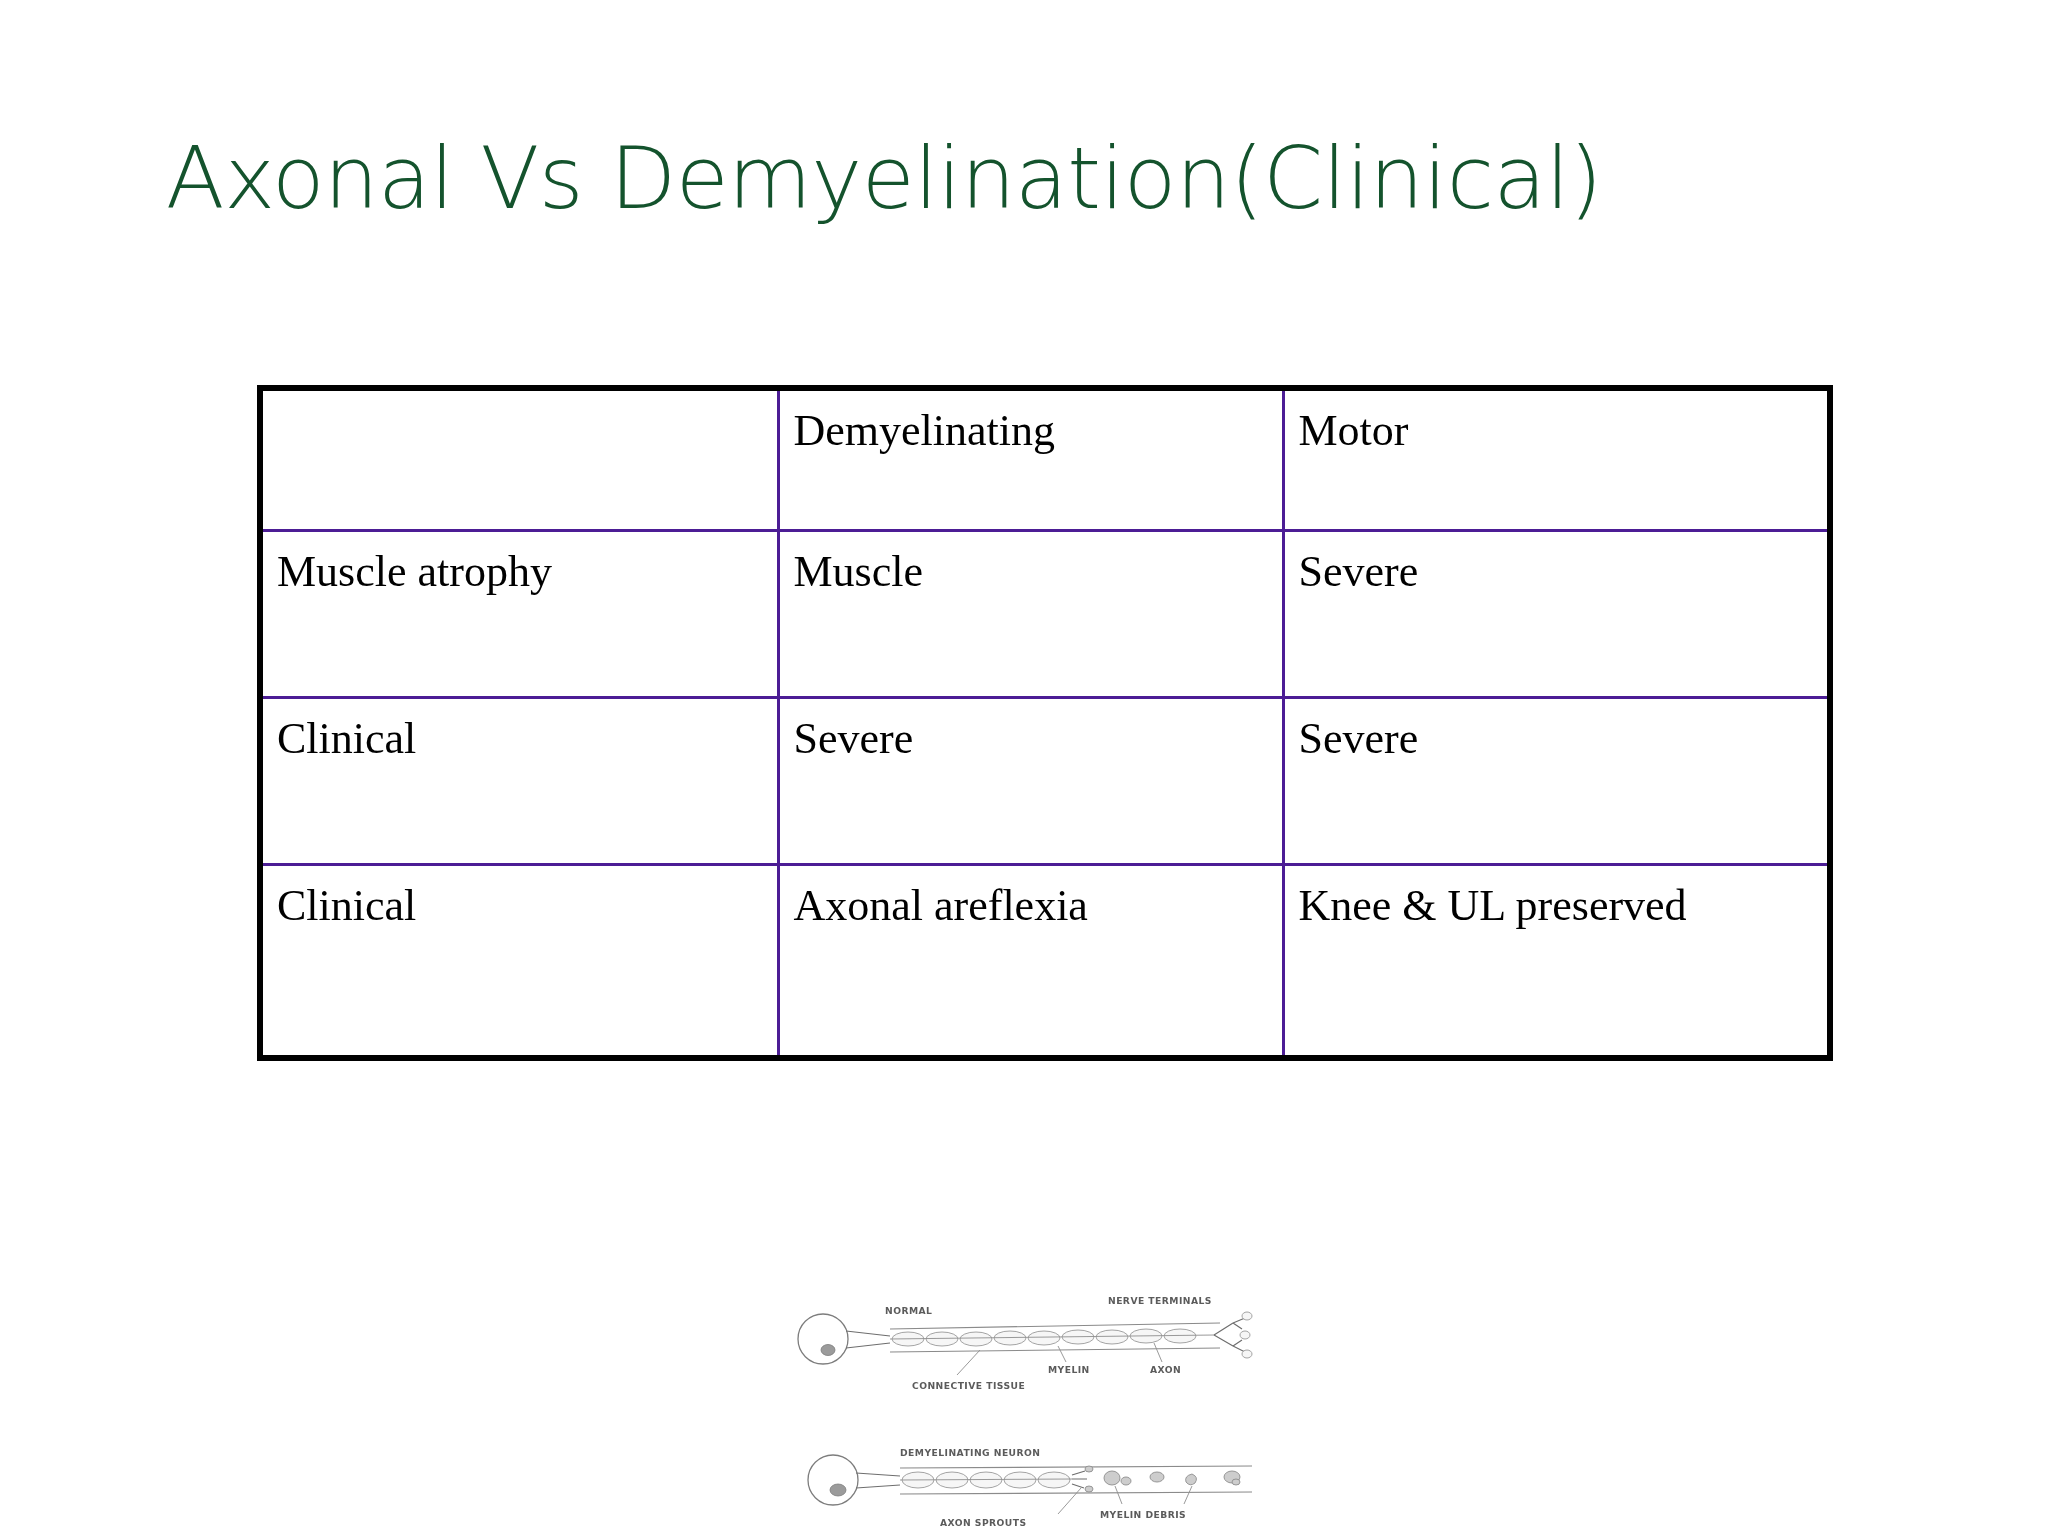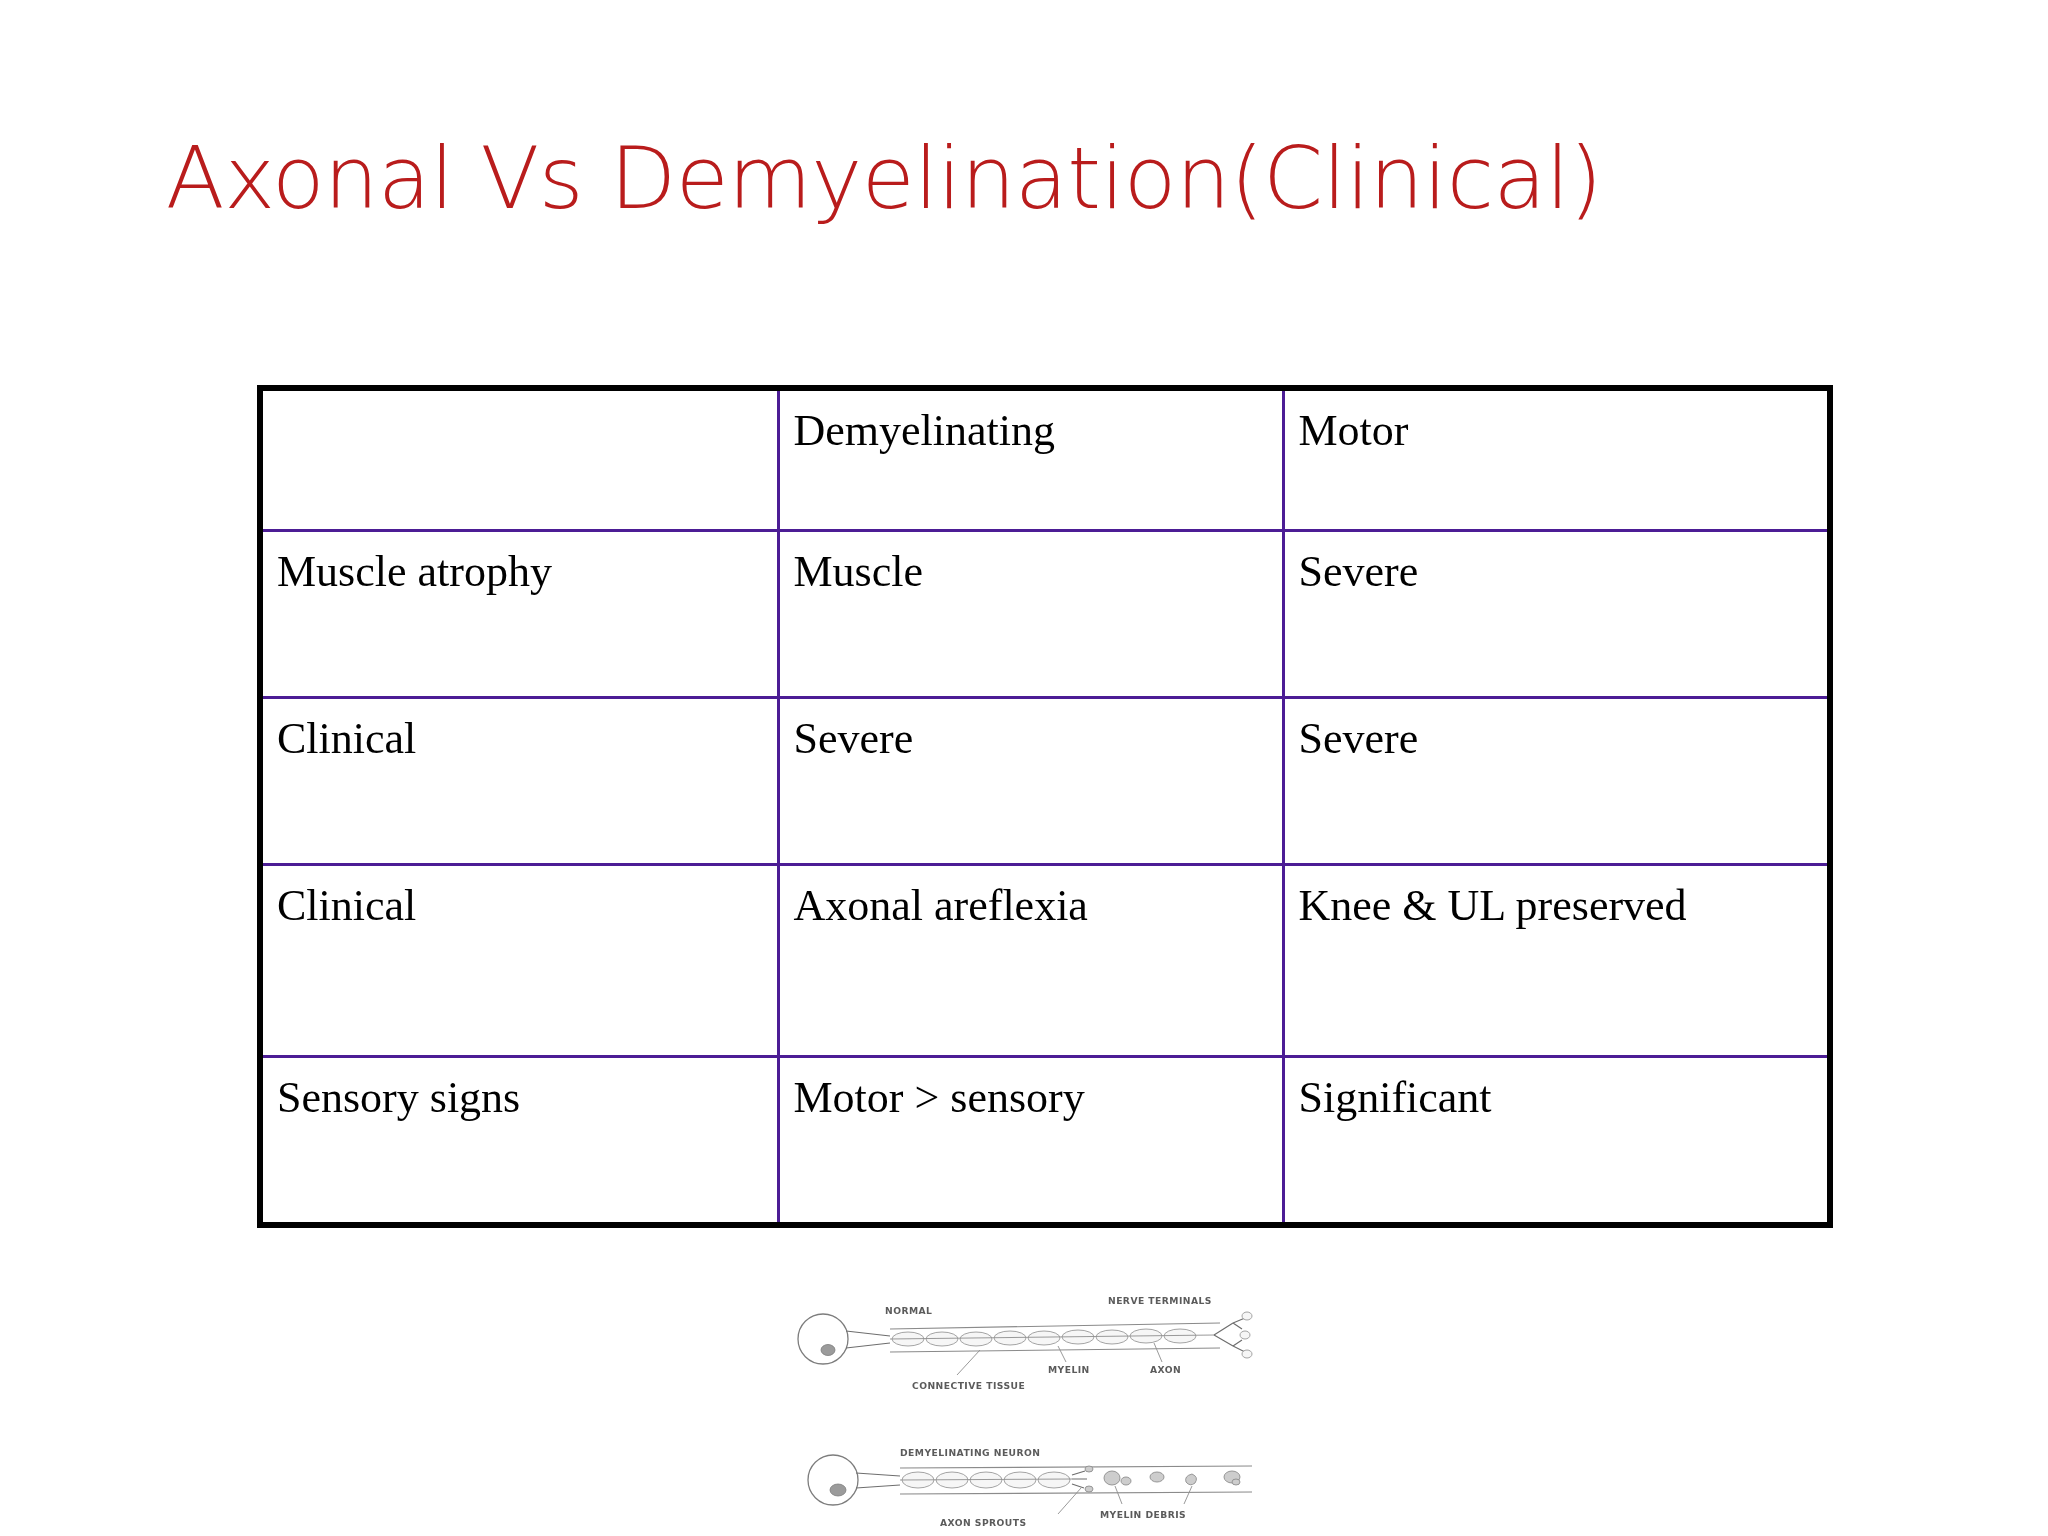--- a/index.html
+++ b/index.html
@@ -21,21 +21,21 @@
     position: absolute;
     left: 0;
     top: 132px;
     width: 1768px;
     text-align: center;
     font-family: "DejaVu Sans", "Liberation Sans", sans-serif;
     font-weight: 300;
     font-size: 86px;
     line-height: 1.08;
     letter-spacing: -0.5px;
-    color: #b91c1c;
+    color: #14532d;
     white-space: nowrap;
   }
 
   
   #comparison-table {
     position: absolute;
     left: 257px;
     top: 385px;
     width: 1570px;
     border-collapse: collapse;
@@ -124,25 +124,20 @@
       <td>Severe</td>
       <td>Severe</td>
     </tr>
 
     <tr class="tall-row">
       <td>Clinical</td>
       <td>Axonal areflexia</td>
       <td>Knee &amp; UL preserved</td>
     </tr>
 
-    <tr class="body-row">
-      <td>Sensory signs</td>
-      <td>Motor &gt; sensory</td>
-      <td>Significant</td>
-    </tr>
   </tbody>
 </table>
 
 <div class="diagram" id="diagram-normal">
   <svg viewBox="0 0 480 120" xmlns="http://www.w3.org/2000/svg">
 
     <circle class="dg-fill-soma" cx="33" cy="63" r="25"></circle>
     <ellipse class="dg-nucleus" cx="38" cy="74" rx="7" ry="5.5"></ellipse>
 
     <path class="dg-stroke-dark" d="M56 55 L100 60"></path>

